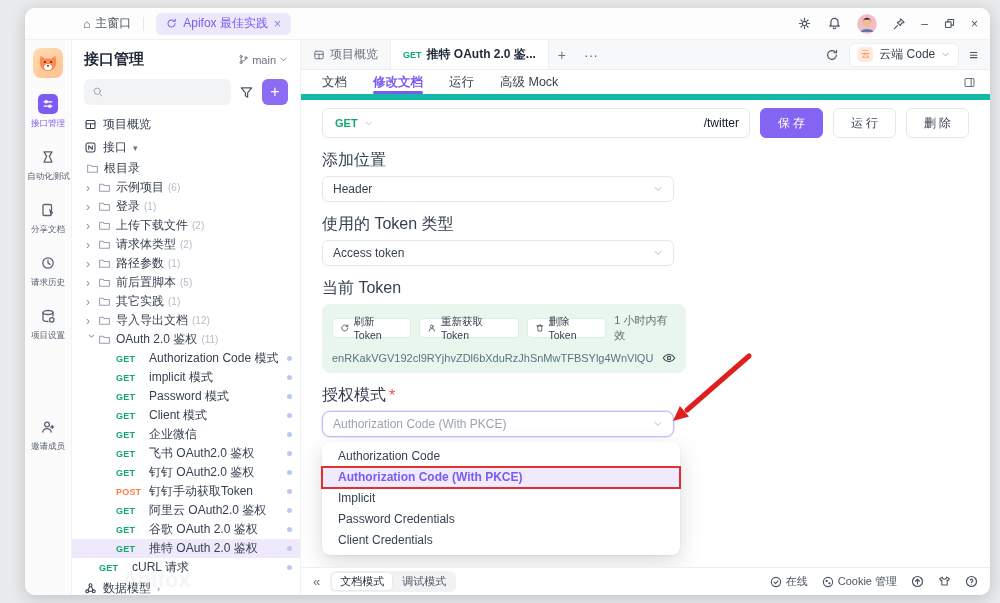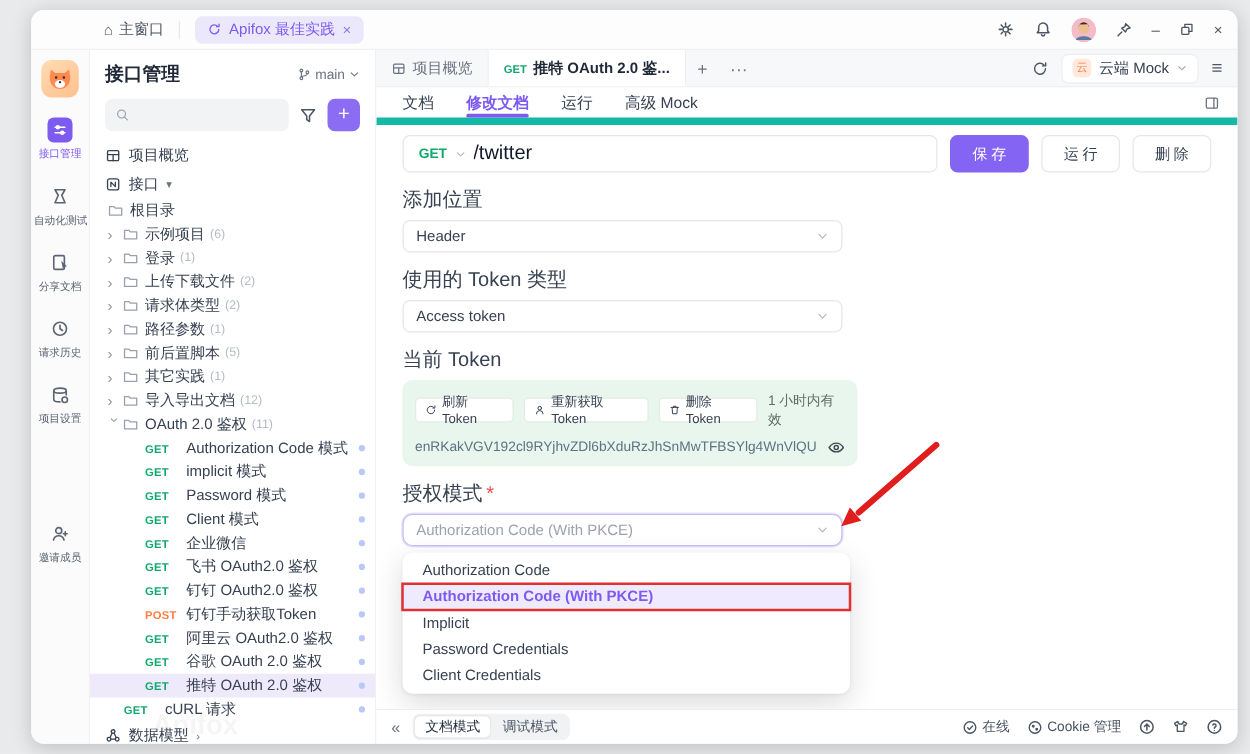--- a/index.html
+++ b/index.html
@@ -73,21 +73,21 @@
   .subtab { position:relative; height:100%; display:flex; align-items:center; color:#374151; cursor:pointer; font-size:12.5px; }
   .subtab.active { color:#7d5af0; font-weight:700; }
   .subtab.active::after { content:""; position:absolute; bottom:0; left:0; right:0; height:3px; border-radius:2px; background:#7d5af0; }
   .subtabs .rightic { margin-left:auto; color:#6b7280; }
 
   
   .content { flex:1; min-height:0; padding:8px 21px 0; position:relative; overflow:hidden; background:#fff; }
   .reqrow { display:flex; gap:10px; align-items:center; }
   .urlgroup { flex:1; height:30px; border:1px solid #e5e7eb; border-radius:6px; display:flex; align-items:center; padding:0 10px 0 12px; gap:6px; }
   .urlgroup .meth { color:#10a86d; font-weight:700; font-size:11px; }
-  .urlgroup input { border:none; outline:none; flex:1; font-size:16px; color:#111827; font-family:inherit; background:transparent; }
+  .urlgroup input { border:none; outline:none; flex:1; font-size:12px; color:#111827; font-family:inherit; background:transparent;text-align:right; }
   .btn { height:30px; padding:1px 14px; border-radius:6px; border:1px solid #e5e7eb; background:#fff; color:#374151; font-size:12px; letter-spacing:3px; text-indent:3px; cursor:pointer; font-family:inherit; }
   .btn.primary { background:#8464f2; border-color:#8464f2; color:#fff; }
   .flabel { margin:12px 0 5px; color:#374151; font-size:16px; display:flex; align-items:center; gap:3px; }
   .flabel .req { color:#f04f4f; }
   .select { width:352px; height:26px; border:1px solid #e5e7eb; border-radius:6px; display:flex; align-items:center; padding:0 10px; color:#374151; cursor:pointer; background:#fff; }
   .select .chev { margin-left:auto; color:#b0b6c0; }
   .select.focus { border-color:#c9bdf6; border-radius:8px; color:#9ca3af; box-shadow:0 0 0 1px #e9e3fb; }
   .tokenpanel { width:364px; background:#e9f6ee; border-radius:8px; padding:9px 10px 8px; margin-top:2px; }
   .tokrow { display:flex; align-items:center; gap:8px; }
   .tokbtn { display:flex; align-items:center; gap:4px; background:#fff; border:1px solid #e2ece5; border-radius:4px; height:20px; padding:0 7px; font-size:10.5px; color:#374151; cursor:pointer; }
@@ -453,21 +453,21 @@
           <span>推特 OAuth 2.0 鉴...</span>
         </div>
         <span class="newtab">+</span>
         <span class="moretab">···</span>
         <div class="doctabs-right">
           <svg class="ic iconbtn" width="14" height="14" viewBox="0 0 16 16">
               <path d="M13 8a5 5 0 1 1-1.5-3.6M13.2 2.6v2.8h-2.8"></path>
             </svg>
           <div class="envpill">
             <span class="envbadge">云</span>
-            <span>云端 Mock</span>
+            <span>云端 Code</span>
             <svg class="ic" width="9" height="9" viewBox="0 0 14 14" style="color:#9ca3af">
                 <path d="M3 5l4 4 4-4"></path>
               </svg>
           </div>
           <span class="iconbtn" style="font-size:15px">≡</span>
         </div>
       </div>
 
       <div class="subtabs">
         <div style="display:flex;gap:26px;height:100%">

